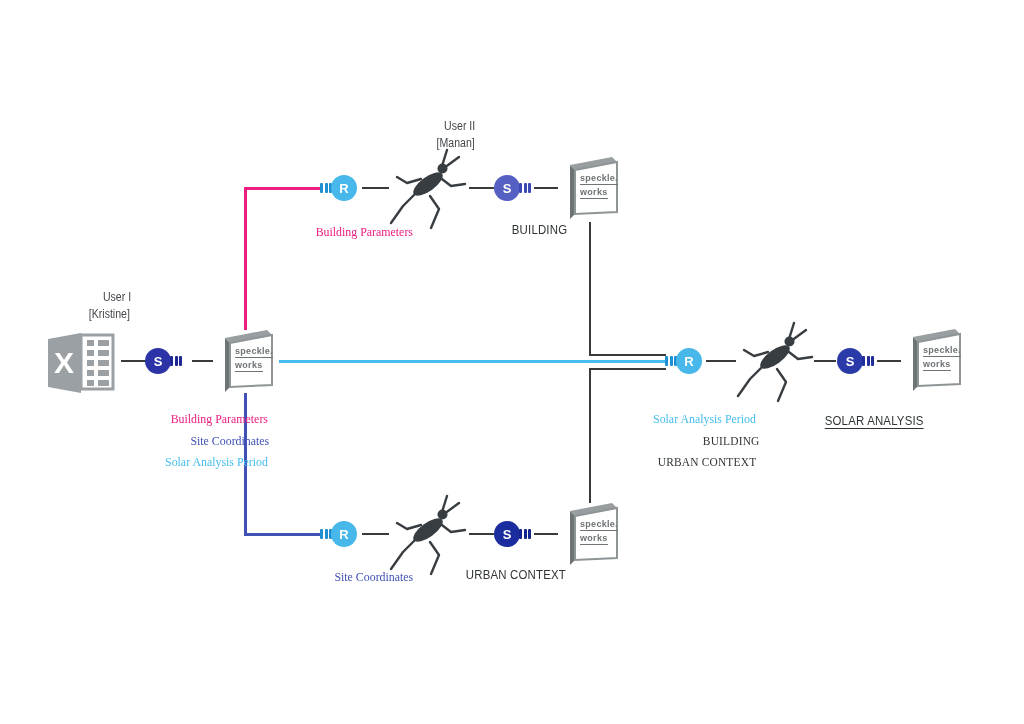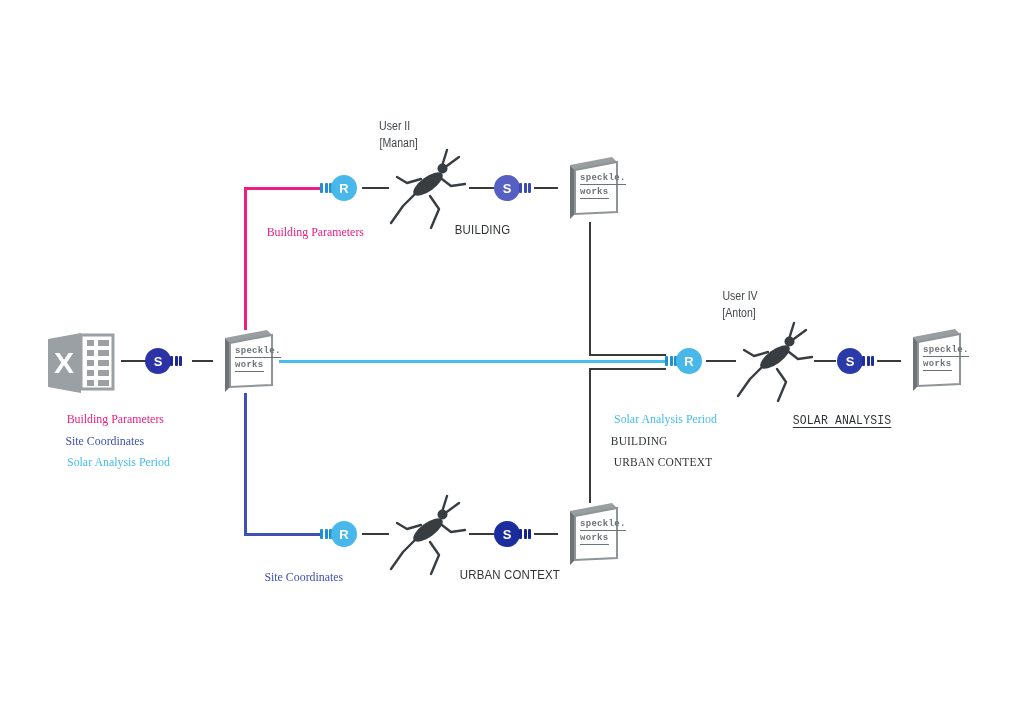--- a/index.html
+++ b/index.html
@@ -1,20 +1,20 @@
 <!DOCTYPE html>
 <html><head>
 <meta charset="utf-8">
 <style>
   html,body{margin:0;padding:0;background:#ffffff;}
   body{width:1024px;height:724px;position:relative;overflow:hidden;
        font-family:"Liberation Sans",sans-serif;color:#3a3e41;}
   .abs{position:absolute;}
   .line{position:absolute;background:#3a3a3a;}
-  .lbl{position:absolute;text-align:left;white-space:nowrap;}
+  .lbl{position:absolute;text-align:right;white-space:nowrap;}
   .cond{display:inline-block;transform:scaleX(.88);transform-origin:50% 50%;white-space:nowrap;}
   .user-lbl{font-size:12px;line-height:17px;color:#43474b;}
   .stream-lbl{font-size:13.5px;line-height:21.5px;font-family:Liberation Serif, serif;}
   .caps-lbl{font-size:13px;color:#303436;letter-spacing:.2px;}
   .magenta{color:#EC1E80;}
   .indigo{color:#3F51B5;}
   .lblue{color:#45BDEE;}
   .underlined{text-decoration:underline;text-underline-offset:3px;}
 
   
@@ -23,21 +23,21 @@
                  justify-content:center;color:#fff;font-weight:bold;font-size:13px;flex:none;}
   .port .plug{display:flex;gap:1.5px;align-items:center;flex:none;margin:0 -1px;}
   .port .plug i{display:block;width:3px;height:10px;border-radius:1px;}
   .s1 .pcircle{background:#2B33A6;} .s1 .plug i{background:#1F2795;}
   .s2 .pcircle{background:#5560C2;} .s2 .plug i{background:#3D49B5;}
   .s3 .pcircle{background:#1B2D9E;} .s3 .plug i{background:#14258F;}
   .s4 .pcircle{background:#2B3AA9;} .s4 .plug i{background:#202E9C;}
   .rcv .pcircle{background:#47B8E9;} .rcv .plug i{background:#1E8FD0;}
 
   
-  .speckle-box{position:absolute;width:64px;height:66px;font-family:Liberation Mono, monospace;}
+  .speckle-box{position:absolute;width:64px;height:66px;}
   .speckle-box svg{position:absolute;left:0;top:0;}
   .speckle-text{position:absolute;left:21px;top:17px;width:38px;}
   .speckle-text span{display:block;width:fit-content;font-size:9px;font-weight:bold;
                      color:#6e7376;letter-spacing:.3px;line-height:11px;
                      border-bottom:1.5px solid #6e7376;margin-bottom:2px;}
 </style>
 </head>
 <body>
 
 <div class="abs" style="left:0;top:0;width:1024px;height:724px;">
@@ -61,20 +61,24 @@
   <div class="line" style="left:362px;top:533px;width:27px;height:2px;"></div>
   <div class="line" style="left:469px;top:533px;width:25px;height:2px;"></div>
   <div class="line" style="left:534px;top:533px;width:24px;height:2px;"></div>
   <div class="line" style="left:589px;top:369px;width:2px;height:134px;"></div>
   <div class="line" style="left:589px;top:368px;width:77px;height:2px;"></div>
 
   <div class="line" style="left:706px;top:360px;width:30px;height:2px;"></div>
   <div class="line" style="left:814px;top:360px;width:22px;height:2px;"></div>
   <div class="line" style="left:877px;top:360px;width:24px;height:2px;"></div>
 
+  <div class="lbl user-lbl" style="left:33px;top:289px;width:100px;">
+    <span class="cond">User I</span><br>
+    <span class="cond">[Kristine]</span>
+  </div>
 
   <svg class="abs" style="left:46px;top:329px;" width="72" height="68" viewBox="0 0 72 68">
     <rect x="35" y="6" width="32" height="54" fill="#ffffff" stroke="#9aa0a4" stroke-width="3"></rect>
     <g fill="#9aa0a4">
       <rect x="41" y="11" width="7" height="6"></rect>
         <rect x="52" y="11" width="11" height="6"></rect>
       <rect x="41" y="21" width="7" height="6"></rect>
         <rect x="52" y="21" width="11" height="6"></rect>
       <rect x="41" y="31" width="7" height="6"></rect>
         <rect x="52" y="31" width="11" height="6"></rect>
@@ -223,24 +227,20 @@
     </div>
   </div>
 
   <div class="lbl stream-lbl" style="left:259px;top:566px;width:160px;">
     <span class="cond indigo">Site Coordinates</span>
   </div>
   <div class="lbl caps-lbl" style="left:453px;top:567px;width:120px;">
     <span class="cond">URBAN CONTEXT</span>
   </div>
 
-  <div class="lbl user-lbl" style="left:720px;top:288px;width:100px;">
-    <span class="cond">User IV</span><br>
-    <span class="cond">[Anton]</span>
-  </div>
 
   <div class="port rcv" style="left:666px;top:348px;">
     <div class="plug">
         <i></i>
         <i></i>
         <i></i>
       </div>
     <div class="pcircle">
         <span>R</span>
       </div>
@@ -281,17 +281,17 @@
       <span>works</span>
     </div>
   </div>
 
   <div class="lbl stream-lbl" style="left:607px;top:408px;width:156px;">
     <span class="cond lblue">Solar Analysis Period</span><br>
     <span class="cond caps-lbl" style="font-size:13px;">BUILDING</span><br>
     <span class="cond caps-lbl" style="font-size:13px;">URBAN CONTEXT</span>
   </div>
 
-  <div class="lbl caps-lbl" style="left:786px;top:413px;width:144px;font-family:Liberation Mono, monospace;">
+  <div class="lbl caps-lbl" style="left:786px;top:413px;width:144px;">
     <span class="cond underlined">SOLAR ANALYSIS</span>
   </div>
 
 </div>
 
 </body></html>

